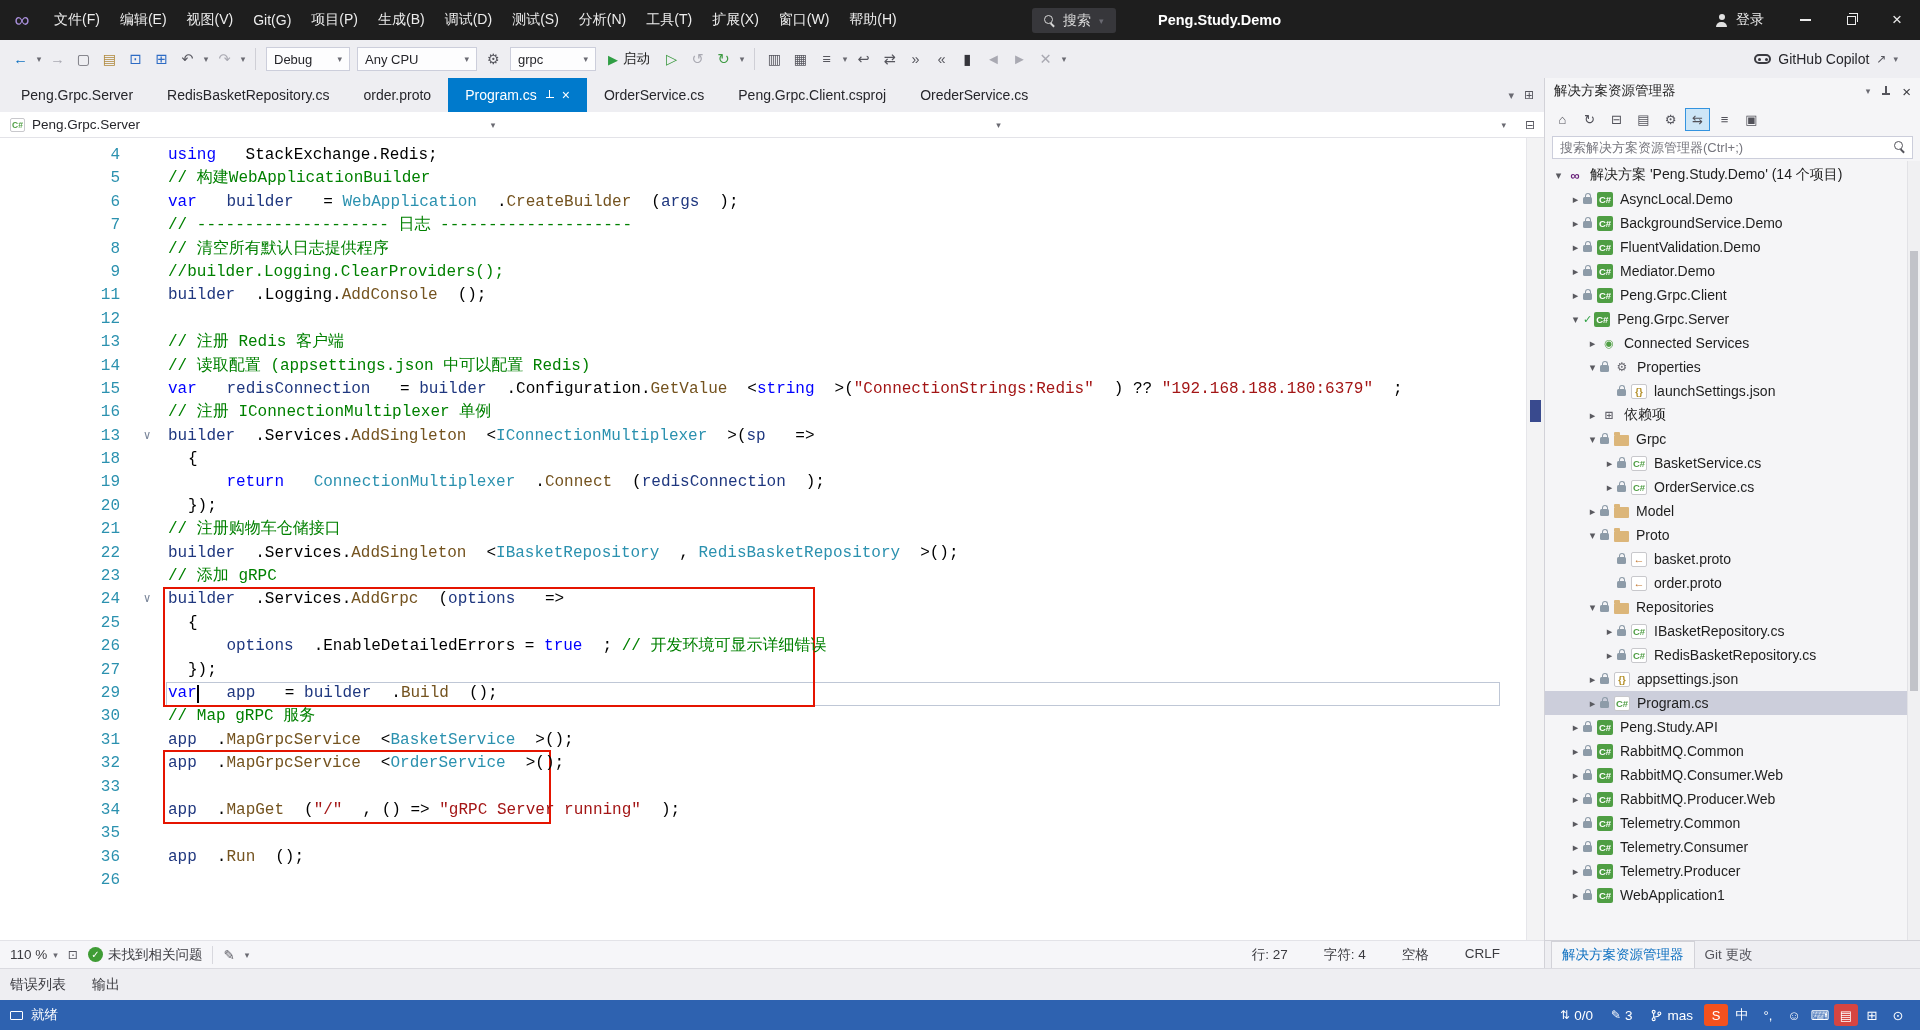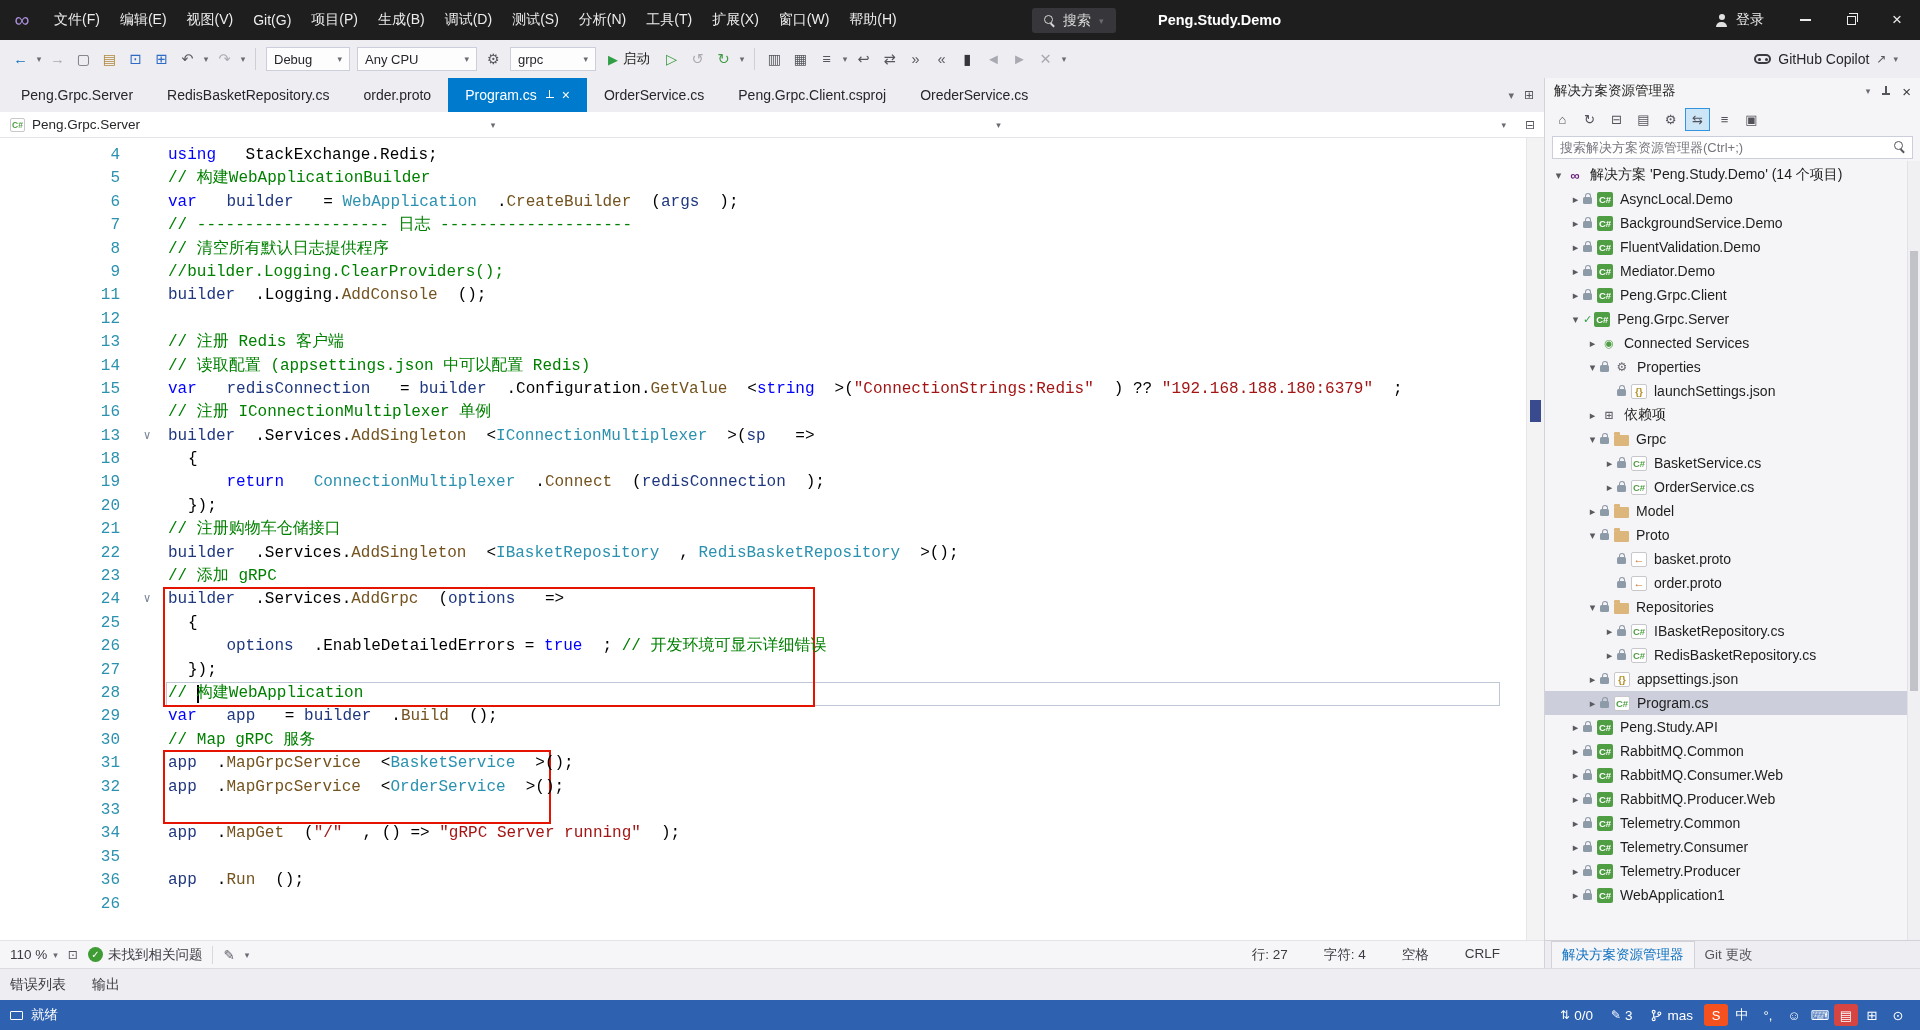--- a/index.html
+++ b/index.html
@@ -302,21 +302,20 @@
             <div class="cl"><span class="ln">18</span><span class="fold"></span><span class="code"><span class="tk-p">{</span></span></div>
             <div class="cl"><span class="ln">19</span><span class="fold"></span><span class="code"><span class="tk-p">    </span><span class="tk-k">return</span><span class="tk-p"> </span><span class="tk-t">ConnectionMultiplexer</span><span class="tk-p">.</span><span class="tk-m">Connect</span><span class="tk-p">(</span><span class="tk-v">redisConnection</span><span class="tk-p">);</span></span></div>
             <div class="cl"><span class="ln">20</span><span class="fold"></span><span class="code"><span class="tk-p">});</span></span></div>
             <div class="cl"><span class="ln">21</span><span class="fold"></span><span class="code"><span class="tk-c">// 注册购物车仓储接口</span></span></div>
             <div class="cl"><span class="ln">22</span><span class="fold"></span><span class="code"><span class="tk-v">builder</span><span class="tk-p">.Services.</span><span class="tk-m">AddSingleton</span><span class="tk-p">&lt;</span><span class="tk-t">IBasketRepository</span><span class="tk-p">, </span><span class="tk-t">RedisBasketRepository</span><span class="tk-p">&gt;();</span></span></div>
             <div class="cl"><span class="ln">23</span><span class="fold"></span><span class="code"><span class="tk-c">// 添加 gRPC</span></span></div>
             <div class="cl"><span class="ln">24</span><span class="fold">∨</span><span class="code"><span class="tk-v">builder</span><span class="tk-p">.Services.</span><span class="tk-m">AddGrpc</span><span class="tk-p">(</span><span class="tk-v">options</span><span class="tk-p"> =&gt;</span></span></div>
             <div class="cl"><span class="ln">25</span><span class="fold"></span><span class="code"><span class="tk-p">{</span></span></div>
             <div class="cl"><span class="ln">26</span><span class="fold"></span><span class="code"><span class="tk-p">    </span><span class="tk-v">options</span><span class="tk-p">.EnableDetailedErrors = </span><span class="tk-k">true</span><span class="tk-p">; </span><span class="tk-c">// 开发环境可显示详细错误</span></span></div>
             <div class="cl"><span class="ln">27</span><span class="fold"></span><span class="code"><span class="tk-p">});</span></span></div>
-            <div class="cl"><span class="ln">28</span><span class="fold"></span><span class="code"><span class="tk-c">// 构建WebApplication</span></span></div>
             <div class="cl"><span class="ln">29</span><span class="fold"></span><span class="code"><span class="tk-k">var</span><span class="tk-p"> </span><span class="tk-v">app</span><span class="tk-p"> = </span><span class="tk-v">builder</span><span class="tk-p">.</span><span class="tk-m">Build</span><span class="tk-p">();</span></span></div>
             <div class="cl"><span class="ln">30</span><span class="fold"></span><span class="code"><span class="tk-c">// Map gRPC 服务</span></span></div>
             <div class="cl"><span class="ln">31</span><span class="fold"></span><span class="code"><span class="tk-v">app</span><span class="tk-p">.</span><span class="tk-m">MapGrpcService</span><span class="tk-p">&lt;</span><span class="tk-t">BasketService</span><span class="tk-p">&gt;();</span></span></div>
             <div class="cl"><span class="ln">32</span><span class="fold"></span><span class="code"><span class="tk-v">app</span><span class="tk-p">.</span><span class="tk-m">MapGrpcService</span><span class="tk-p">&lt;</span><span class="tk-t">OrderService</span><span class="tk-p">&gt;();</span></span></div>
             <div class="cl"><span class="ln">33</span><span class="fold"></span><span class="code"></span></div>
             <div class="cl"><span class="ln">34</span><span class="fold"></span><span class="code"><span class="tk-v">app</span><span class="tk-p">.</span><span class="tk-m">MapGet</span><span class="tk-p">(</span><span class="tk-s">"/"</span><span class="tk-p">, () =&gt; </span><span class="tk-s">"gRPC Server running"</span><span class="tk-p">);</span></span></div>
             <div class="cl"><span class="ln">35</span><span class="fold"></span><span class="code"></span></div>
             <div class="cl"><span class="ln">36</span><span class="fold"></span><span class="code"><span class="tk-v">app</span><span class="tk-p">.</span><span class="tk-m">Run</span><span class="tk-p">();</span></span></div>
             <div class="cl"><span class="ln">26</span><span class="fold"></span><span class="code"></span></div>
           </div>

